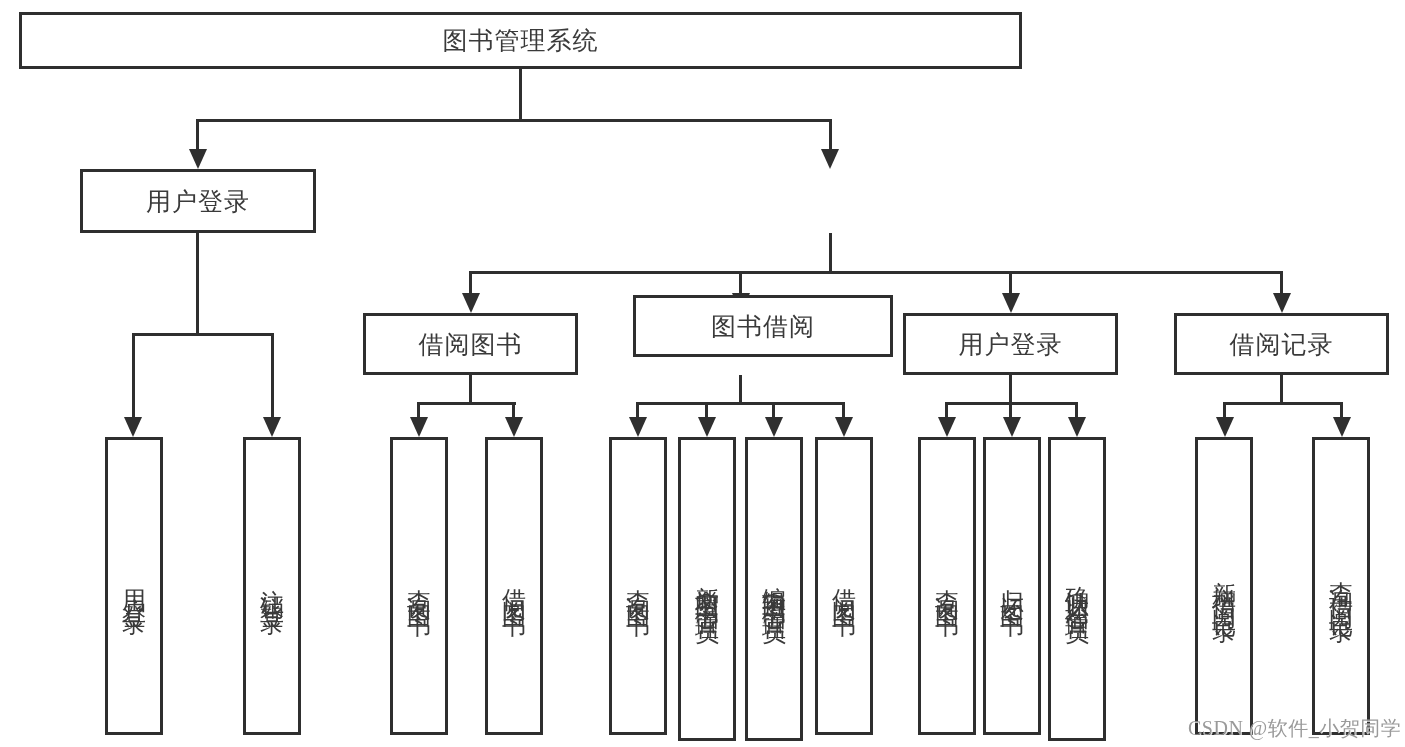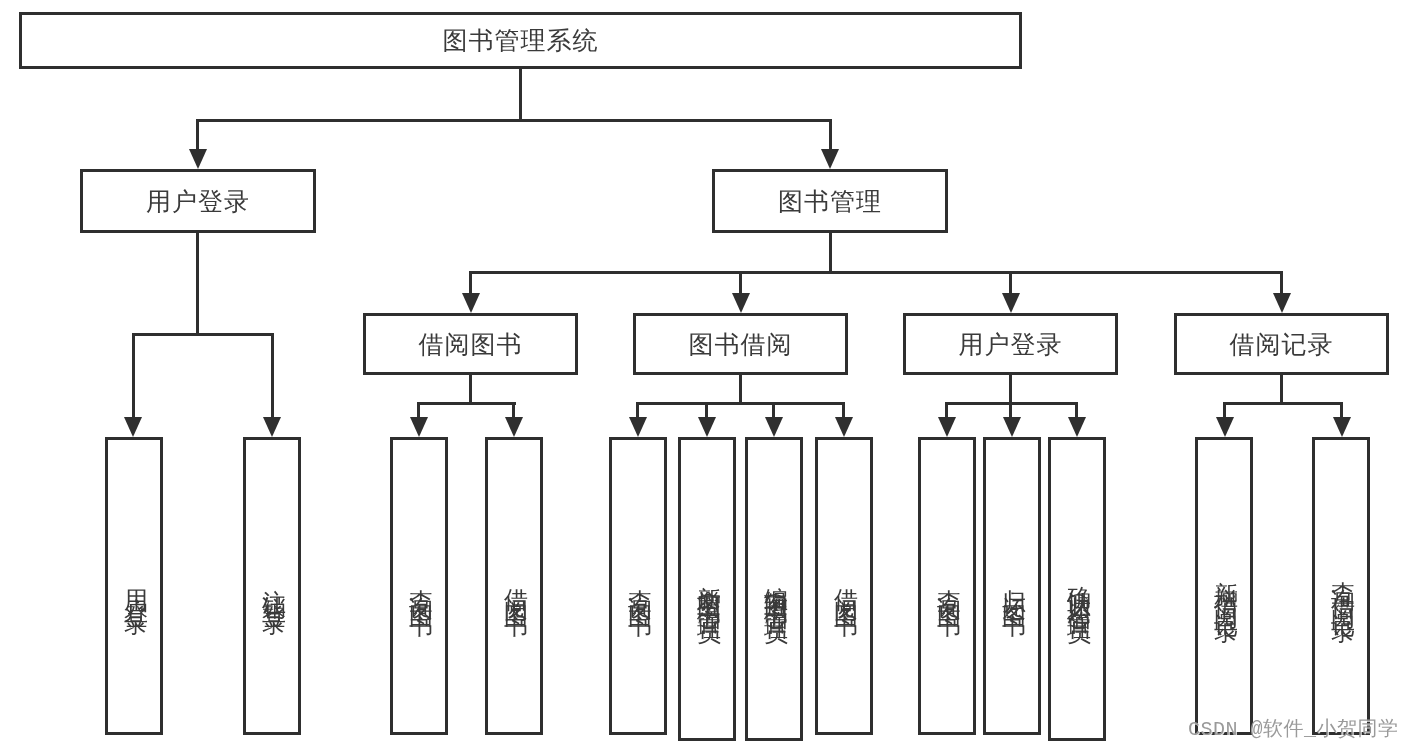--- a/index.html
+++ b/index.html
@@ -2,21 +2,21 @@
 <html><head>
 <meta charset="utf-8">
 <style>
   html, body { margin: 0; padding: 0; background: #ffffff; }
   #stage {
     position: relative;
     width: 1405px;
     height: 747px;
     background: #ffffff;
     overflow: hidden;
-    font-family: Liberation Mono, monospace;
+    font-family: Liberation Serif, serif;
   }
   
   .ln { position: absolute; background: #2f2f2f; }
   
   .ar {
     position: absolute; width: 0; height: 0;
     border-left: 9px solid transparent;
     border-right: 9px solid transparent;
     border-top: 20px solid #2f2f2f;
   }
@@ -63,23 +63,20 @@
   <div class="ln" style="left:519px; top:68px; width:3px; height:53px;"></div>
   <div class="ln" style="left:196px; top:119px; width:636px; height:3px;"></div>
   <div class="ln" style="left:196px; top:119px; width:3px; height:32px;"></div>
   <div class="ln" style="left:829px; top:119px; width:3px; height:32px;"></div>
   <div class="ar" style="left:189px; top:149px;"></div>
   <div class="ar" style="left:821px; top:149px;"></div>
 
   <div class="hbox" style="left:80px; top:169px; width:236px; height:64px;">
     <span>用户登录</span>
   </div>
-  <div class="hbox" style="left:712px; top:169px; width:236px; height:64px;">
-    <span>图书管理</span>
-  </div>
 
   <div class="ln" style="left:196px; top:233px; width:3px; height:102px;"></div>
   <div class="ln" style="left:132px; top:333px; width:142px; height:3px;"></div>
   <div class="ln" style="left:132px; top:333px; width:3px; height:86px;"></div>
   <div class="ln" style="left:271px; top:333px; width:3px; height:86px;"></div>
   <div class="ar" style="left:124px; top:417px;"></div>
   <div class="ar" style="left:263px; top:417px;"></div>
 
   <div class="ln" style="left:829px; top:233px; width:3px; height:40px;"></div>
   <div class="ln" style="left:469px; top:271px; width:814px; height:3px;"></div>
@@ -88,21 +85,21 @@
   <div class="ln" style="left:1009px; top:271px; width:3px; height:24px;"></div>
   <div class="ln" style="left:1280px; top:271px; width:3px; height:24px;"></div>
   <div class="ar" style="left:462px; top:293px;"></div>
   <div class="ar" style="left:732px; top:293px;"></div>
   <div class="ar" style="left:1002px; top:293px;"></div>
   <div class="ar" style="left:1273px; top:293px;"></div>
 
   <div class="hbox" style="left:363px; top:313px; width:215px; height:62px;">
     <span>借阅图书</span>
   </div>
-  <div class="hbox" style="left:633px; top:313px; width:215px; height:62px;">
+  <div class="hbox" style="left:633px; top:295px; width:260px; height:62px;">
     <span>图书借阅</span>
   </div>
   <div class="hbox" style="left:903px; top:313px; width:215px; height:62px;">
     <span>用户登录</span>
   </div>
   <div class="hbox" style="left:1174px; top:313px; width:215px; height:62px;">
     <span>借阅记录</span>
   </div>
 
   <div class="ln" style="left:469px; top:375px; width:3px; height:29px;"></div>

